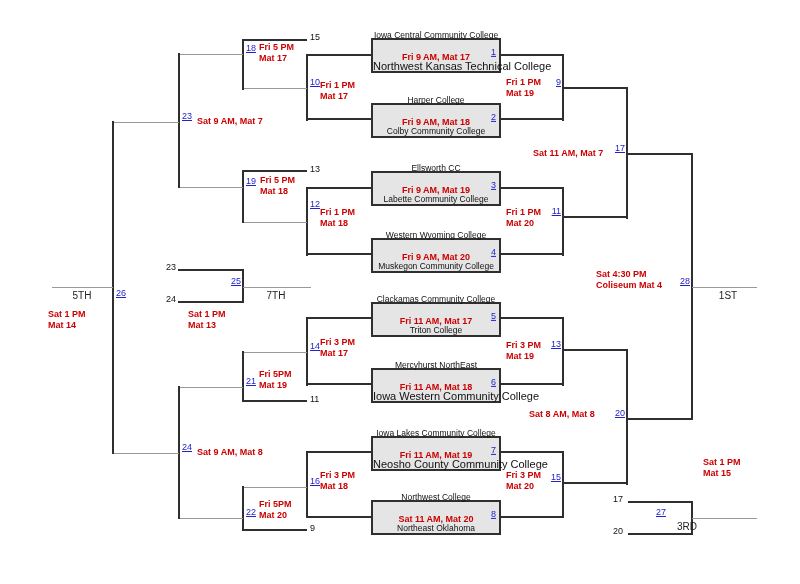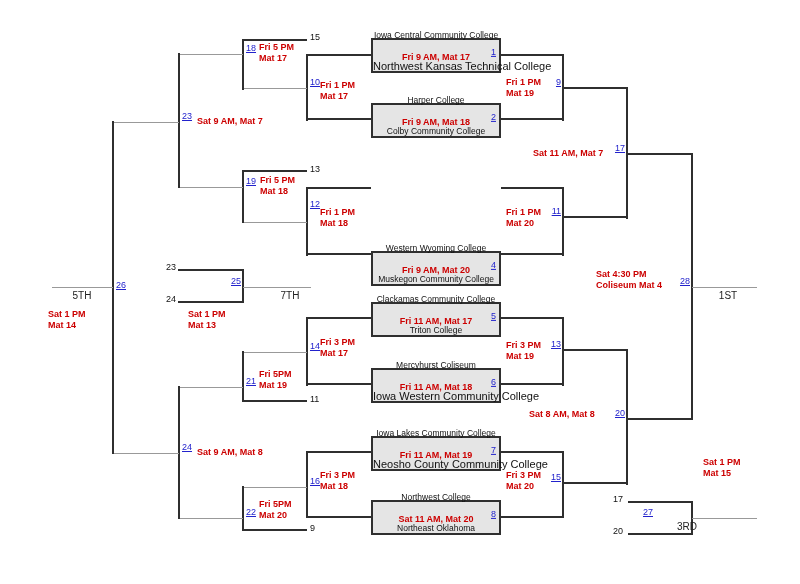--- a/index.html
+++ b/index.html
@@ -40,34 +40,40 @@
     <div class="bsched">Fri 9 AM, Mat 17</div>
     <div class="team bot small">Northwest Kansas Technical College</div>
     <span class="bnum">1</span>
   </div>
   <div class="box" style="top:103px">
     <div class="team top">Harper College</div>
     <div class="bsched">Fri 9 AM, Mat 18</div>
     <div class="team bot">Colby Community College</div>
     <span class="bnum">2</span>
   </div>
-  <div class="box" style="top:251px">
+  <div class="box" style="top:171px">
+    <div class="team top">Ellsworth CC</div>
+    <div class="bsched">Fri 9 AM, Mat 19</div>
+    <div class="team bot">Labette Community College</div>
+    <span class="bnum">3</span>
+  </div>
+  <div class="box" style="top:238px">
     <div class="team top">Western Wyoming College</div>
     <div class="bsched">Fri 9 AM, Mat 20</div>
     <div class="team bot">Muskegon Community College</div>
     <span class="bnum">4</span>
   </div>
   <div class="box" style="top:302px">
     <div class="team top">Clackamas Community College</div>
     <div class="bsched">Fri 11 AM, Mat 17</div>
     <div class="team bot">Triton College</div>
     <span class="bnum">5</span>
   </div>
   <div class="box" style="top:368px">
-    <div class="team top">Mercyhurst Coliseum</div>
+    <div class="team top">Mercyhurst NorthEast</div>
     <div class="bsched">Fri 11 AM, Mat 18</div>
     <div class="team bot small">Iowa Western Community College</div>
     <span class="bnum">6</span>
   </div>
   <div class="box" style="top:436px">
     <div class="team top">Iowa Lakes Community College</div>
     <div class="bsched">Fri 11 AM, Mat 19</div>
     <div class="team bot small">Neosho County Community College</div>
     <span class="bnum">7</span>
   </div>
@@ -154,33 +160,33 @@
   <div class="vl" style="left:691px;top:501px;height:34px"></div>
   <div class="tl" style="left:692px;top:518px;width:65px"></div>
 
   <span class="jnum r" style="left:543px;top:77px">9</span>
   <span class="jnum r" style="left:543px;top:206px">11</span>
   <span class="jnum r" style="left:543px;top:339px">13</span>
   <span class="jnum r" style="left:543px;top:472px">15</span>
   <span class="jnum r" style="left:607px;top:143px">17</span>
   <span class="jnum r" style="left:607px;top:408px">20</span>
   <span class="jnum r" style="left:672px;top:276px">28</span>
-  <span class="jnum r" style="left:635px;top:507px">27</span>
+  <span class="jnum r" style="left:648px;top:507px">27</span>
   <span class="jnum r" style="left:223px;top:276px">25</span>
   <span class="jnum" style="left:310px;top:77px">10</span>
   <span class="jnum" style="left:310px;top:199px">12</span>
   <span class="jnum" style="left:310px;top:341px">14</span>
   <span class="jnum" style="left:310px;top:476px">16</span>
   <span class="jnum" style="left:246px;top:43px">18</span>
   <span class="jnum" style="left:246px;top:176px">19</span>
   <span class="jnum" style="left:246px;top:376px">21</span>
   <span class="jnum" style="left:246px;top:507px">22</span>
   <span class="jnum" style="left:182px;top:111px">23</span>
   <span class="jnum" style="left:182px;top:442px">24</span>
-  <span class="jnum" style="left:116px;top:280px">26</span>
+  <span class="jnum" style="left:116px;top:288px">26</span>
 
   <span class="lnum" style="left:310px;top:33px">15</span>
   <span class="lnum" style="left:310px;top:165px">13</span>
   <span class="lnum" style="left:310px;top:395px">11</span>
   <span class="lnum" style="left:310px;top:524px">9</span>
   <span class="lnum r" style="left:158px;top:263px">23</span>
   <span class="lnum r" style="left:158px;top:295px">24</span>
   <span class="lnum r" style="left:605px;top:495px">17</span>
   <span class="lnum r" style="left:605px;top:527px">20</span>
 
@@ -247,17 +253,17 @@
   <div class="sch" style="left:703px;top:457px">
     <div>Sat 1 PM</div>
     <div>Mat 15</div>
   </div>
   <div class="sch" style="left:596px;top:269px">
     <div>Sat 4:30 PM</div>
     <div>Coliseum Mat 4</div>
   </div>
 
   <div class="place" style="left:62px;top:290px">5TH</div>
-  <div class="place" style="left:270px;top:290px">7TH</div>
+  <div class="place" style="left:256px;top:290px">7TH</div>
   <div class="place" style="left:708px;top:290px">1ST</div>
   <div class="place" style="left:667px;top:521px">3RD</div>
 
 </div>
 
 </body></html>

